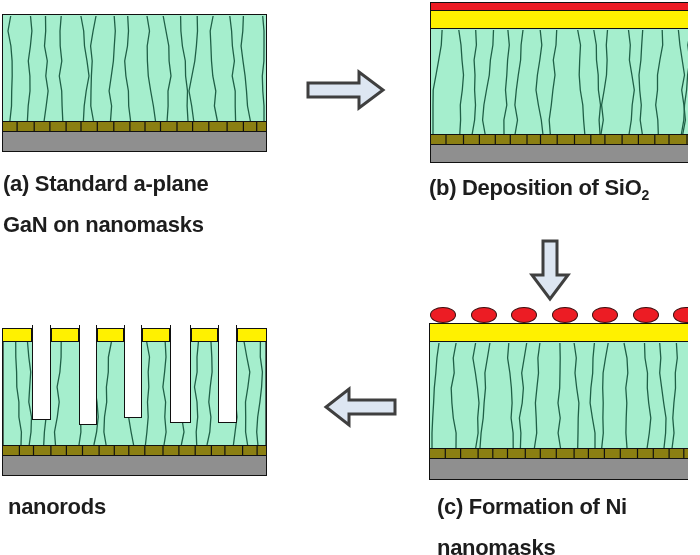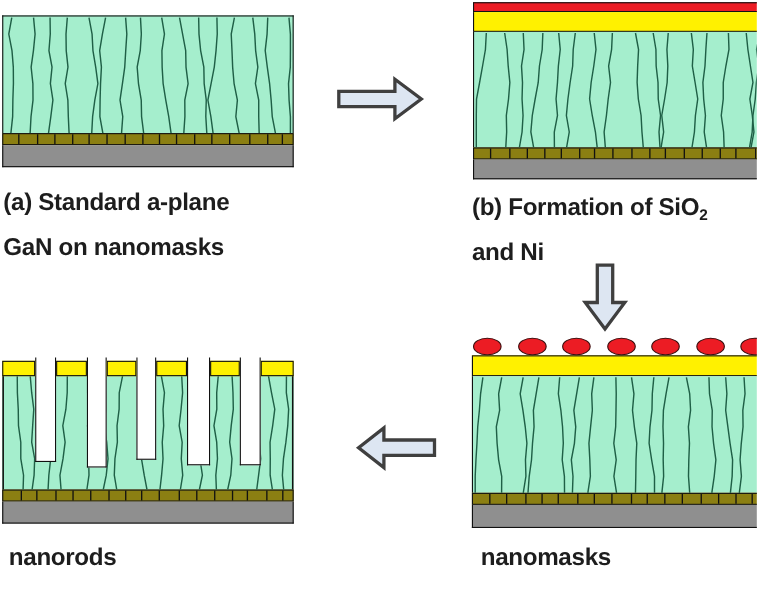--- a/index.html
+++ b/index.html
@@ -225,23 +225,23 @@
   </svg>
   <svg class="arrow" style="left:322px;top:384px;" width="78" height="46">
     <polygon points="73,16 27,16 27,5 4,23 27,41 27,30 73,30"></polygon>
   </svg>
 
   <div class="caption" style="left:3px;top:167px;">
     <div><span>(a) Standard a-plane</span><sub></sub></div>
     <div><span>GaN on nanomasks</span></div>
   </div>
   <div class="caption" style="left:429px;top:171px;">
-    <div><span>(b) Formation of SiO</span><sub>2</sub></div>
-    <div><span>and Ni</span></div>
+    <div><span>(b) Deposition of SiO</span><sub>2</sub></div>
   </div>
   <div class="caption" style="left:437px;top:490px;">
+    <div><span>(c) Formation of Ni</span><sub></sub></div>
     <div><span>nanomasks</span></div>
   </div>
   <div class="caption" style="left:8px;top:490px;">
     <div><span>nanorods</span></div>
   </div>
 
 </div>
 
 </body></html>

